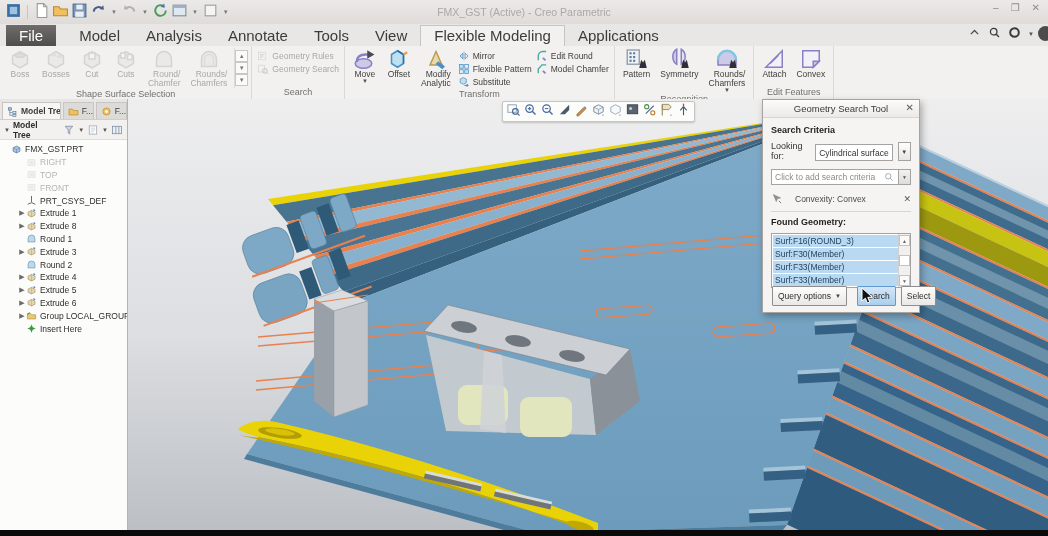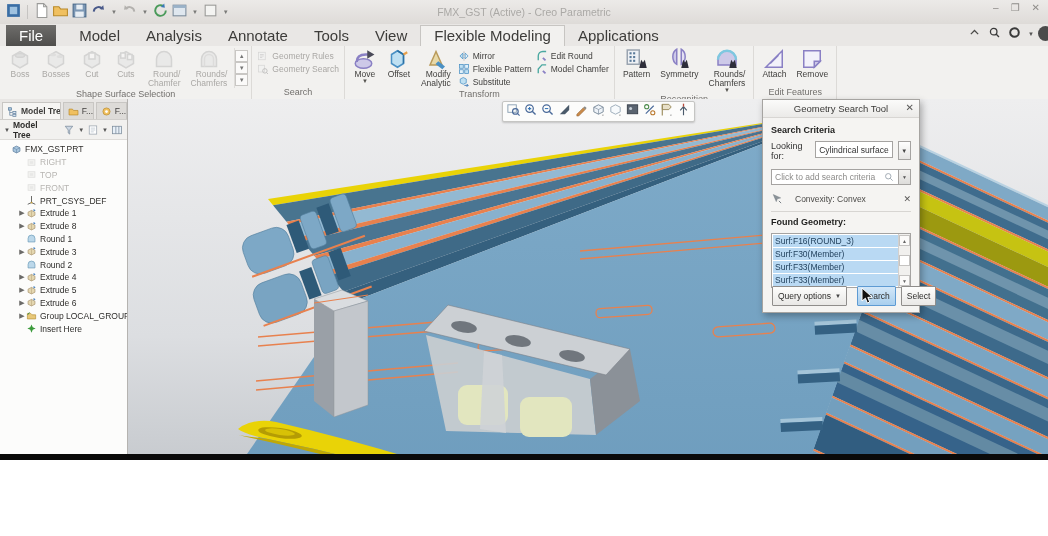--- a/index.html
+++ b/index.html
@@ -1,16 +1,16 @@
 <!DOCTYPE html>
 <html style="--model-blue: #76a3c3; --model-yellow: #e9d307; --model-olive: #9c9910; --edge-orange: #e8814e;"><head>
 <meta charset="utf-8">
 <style>
   html,body{margin:0;padding:0;background:#fff}
-  .app{position:relative;width:1048px;height:460px;font-family:"Liberation Sans",sans-serif;background:#e9e7e5;overflow:hidden;user-select:none}
+  .app{position:relative;width:1048px;height:536px;font-family:"Liberation Sans",sans-serif;background:#e9e7e5;overflow:hidden;user-select:none}
   
   .titlebar{position:absolute;left:0;top:0;right:0;height:24px;background:linear-gradient(#eceae8,#dedbd8);border-bottom:1px solid #cfcdca;display:flex;align-items:center}
   .qa{display:flex;align-items:center;gap:2px;padding-left:5px}
   .qbtn{width:17px;height:17px;display:flex;align-items:center;justify-content:center}
   .qa .sep{width:1px;height:14px;background:#c6c4c2;margin:0 3px}
   .qa .caret{font-size:6px;color:#7a7a78;margin:0 2px}
   .title{position:absolute;left:0;right:0;text-align:center;font-size:10.5px;color:#aba9a6;pointer-events:none}
   .winctl{position:absolute;right:8px;top:2px;display:flex;gap:12px;color:#8f8d8a;font-size:10px}
   .winctl span{cursor:default}
   
@@ -62,21 +62,21 @@
   .canvas{position:absolute;left:128px;top:99px;width:920px;height:431px;overflow:hidden}
   .scene{position:absolute;left:0;top:0}
   .gtoolbar{position:absolute;left:502px;top:101px;height:19px;background:#fcfcfb;border:1px solid #c5c5c3;border-radius:2px;display:flex;align-items:center;padding:0 3px;gap:2px;box-shadow:0 1px 2px rgba(0,0,0,.18);z-index:6}
   .gticon{width:15px;height:14px;display:flex;align-items:center;justify-content:center}
   
   .dialog{position:absolute;left:762px;top:99px;width:156px;height:212px;background:#f5f4f2;border:1px solid #a6a4a1;box-shadow:2px 3px 7px rgba(0,0,0,.3);font-size:9px;color:#333;z-index:10}
   .dlg-title{height:17px;display:flex;align-items:center;justify-content:center;position:relative;font-size:9.5px;color:#3b3a38;background:linear-gradient(#fbfbfa,#ebeae8);border-bottom:1px solid #d8d6d3}
   .dlg-close{position:absolute;right:5px;top:2px;font-size:10px;color:#5a5958}
   .dlg-body{padding:5px 8px 0}
   .sectionlabel{font-weight:bold;font-size:9px;color:#1f1f1e;margin:2px 0 6px}
-  .lookrow{display:flex;align-items:flex-start;gap:3px;margin-bottom:8px}
+  .lookrow{display:flex;align-items:flex-end;gap:3px;margin-bottom:8px}
   .combo{flex:1;display:flex;height:15px;border:1px solid #a5a3a1;background:#fff;align-items:center;font-size:8.5px}
   .combo .val{flex:1;padding:0 3px;white-space:nowrap;overflow:hidden}
   .combo-arrow{width:13px;height:17px;border:1px solid #a5a3a1;margin-left:2px;background:linear-gradient(#fefefe,#e6e5e3);display:flex;align-items:center;justify-content:center;font-size:6px;color:#444}
   .searchinput{display:flex;height:16px;margin-bottom:7px}
   .searchinput .field{flex:1;border:1px solid #a5a3a1;background:#fff;display:flex;align-items:center;padding:0 3px;color:#8c8b89;font-size:8.5px}
   .searchinput .field .ph{flex:1}
   .searchinput .mag{width:12px;height:12px;display:flex}
   .searchinput .attach{width:11px;border:1px solid #a5a3a1;border-left:none;background:linear-gradient(#f2f1ef,#dddcda);display:flex;align-items:center;justify-content:center;font-size:5px;color:#555}
   .critrow{display:flex;align-items:center;gap:12px;height:14px;color:#4b4a48;margin-bottom:5px;font-size:8.5px}
   .critrow .cicon{width:12px;height:12px;display:flex}
@@ -366,21 +366,21 @@
       </div>
       <div class="group">
         <div class="g-body">
           <div class="bigbtn"><span class="bicon"><span class=""><svg viewBox="0 0 16 16" width="100%" height="100%" xmlns="http://www.w3.org/2000/svg">
                   <path d="M2.5 13.5L13.5 2.5v11z" fill="#f2f1fa" stroke="#8a80c4"></path>
                   <path d="M5.5 11l5.5-5.5" stroke="#8a80c4"></path>
                 </svg></span></span><span>Attach</span></div>
           <div class="bigbtn"><span class="bicon"><span class=""><svg viewBox="0 0 16 16" width="100%" height="100%" xmlns="http://www.w3.org/2000/svg">
                   <path d="M2.5 2.5h11v7l-4 4h-7z" fill="#f2f1fa" stroke="#8a80c4"></path>
                   <path d="M13.5 9.5h-4v4z" fill="#cdc9e8" stroke="#8a80c4"></path>
-                </svg></span></span><span>Remove</span></div>
+                </svg></span></span><span>Convex</span></div>
         </div>
         <div class="g-label">Edit Features</div>
       </div>
     </div>
 
   <div class="treepanel">
     <div class="ptabs" id="ptabs">
         <div class="ptab active">
           <span class="picon">
             <span class=""><svg viewBox="0 0 16 16" width="100%" height="100%" xmlns="http://www.w3.org/2000/svg">

